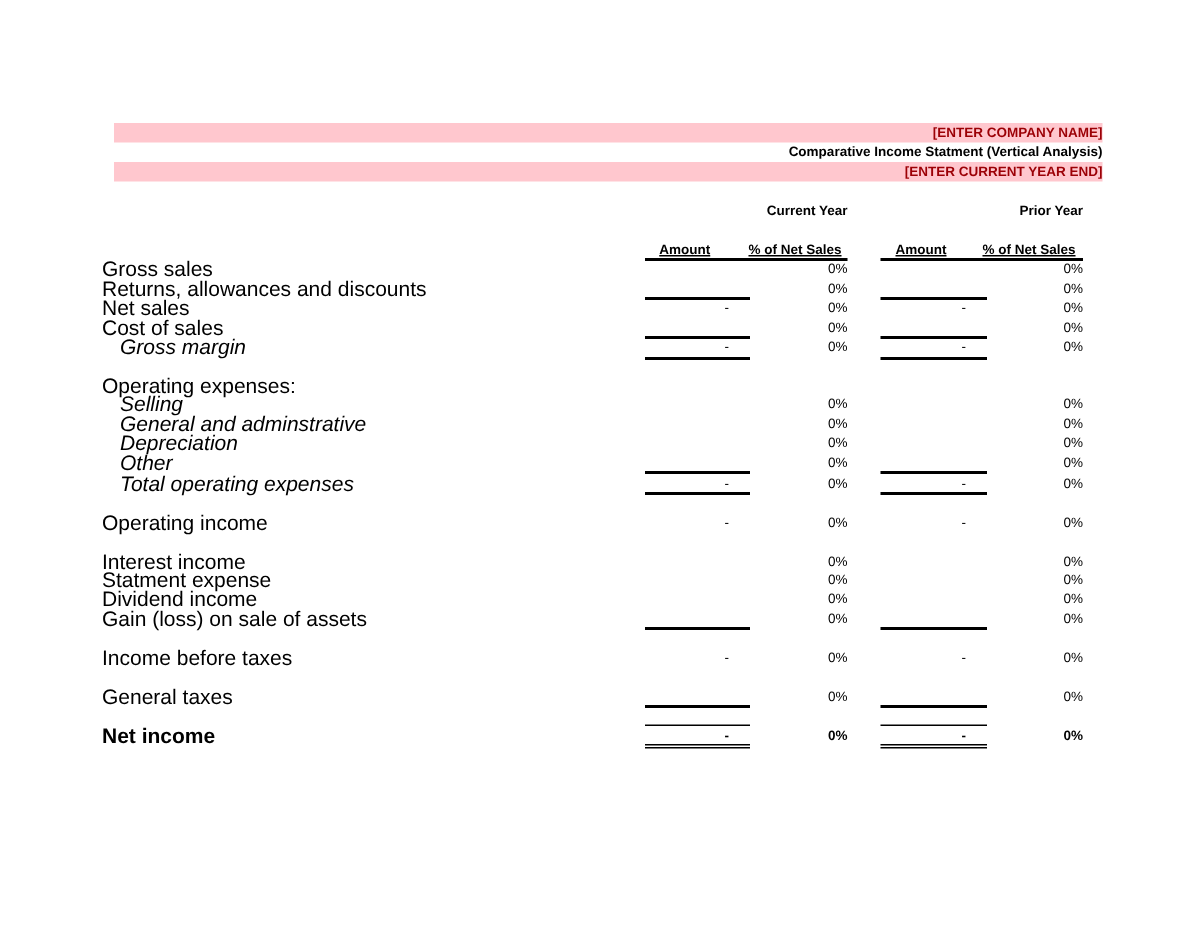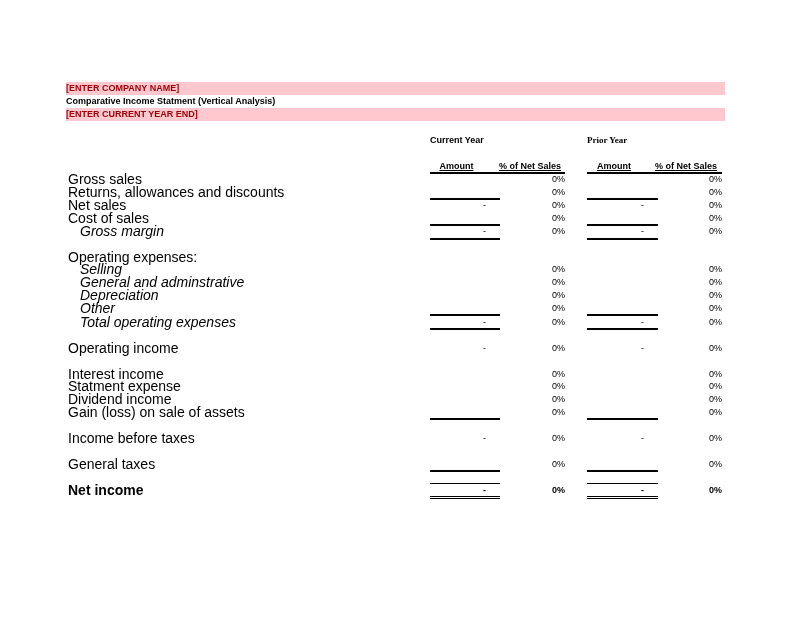--- a/index.html
+++ b/index.html
@@ -1,22 +1,22 @@
 <!DOCTYPE html>
 <html><head>
 <meta charset="utf-8">
 <style>
   html, body { margin: 0; padding: 0; background: #ffffff; }
   body { width: 790px; height: 632px; position: relative; overflow: hidden;
          font-family: "Liberation Sans", sans-serif; color: #000; }
-  .band { position: absolute; left: 66px; width: 659px; height: 13px; line-height: 13px;
-          text-align: left; font-size: 9px; font-weight: bold; }
+  .band { position: absolute; left: 76px; width: 659px; height: 13px; line-height: 13px;
+          text-align: right; font-size: 9px; font-weight: bold; }
   .pink { background: #ffc7ce; color: #9c0006; }
   .title { color: #000; }
-  .grp-head { position: absolute; font-size: 9px; font-weight: bold; text-align: left; }
+  .grp-head { position: absolute; font-size: 9px; font-weight: bold; text-align: right; }
   .col-head { position: absolute; font-size: 9px; font-weight: bold; text-align: center; text-decoration: underline; }
   .group-underline { position: absolute; height: 2px; background: #000; }
   .row { position: absolute; left: 0; width: 790px; height: 13px; }
   .label { position: absolute; left: 68px; top: 0; font-size: 14px; line-height: 13px; white-space: nowrap; }
   .label.indent { left: 80px; font-style: italic; }
   .label.bold { font-weight: bold; }
   .cell { position: absolute; top: 0; font-size: 9px; line-height: 13px; text-align: right; }
   .cell.bold { font-weight: bold; }
   .amt-cy { left: 430px; width: 56px; }
   .pct-cy { left: 500px; width: 65px; }
@@ -28,21 +28,21 @@
   .py-line { left: 587px; width: 71px; }
 </style>
 </head>
 <body>
 
 <div class="band pink" style="top:82px;">[ENTER COMPANY NAME]</div>
 <div class="band title" style="top:95px;">Comparative Income Statment (Vertical Analysis)</div>
 <div class="band pink" style="top:108px;">[ENTER CURRENT YEAR END]</div>
 
 <div class="grp-head" style="left:430px; width:135px; top:135px;">Current Year</div>
-<div class="grp-head" style="left:587px; width:135px; top:135px;font-family:Liberation Serif, serif;">Prior Year</div>
+<div class="grp-head" style="left:587px; width:135px; top:135px;">Prior Year</div>
 
 <div class="col-head" style="left:430px; width:53px; top:161px;">Amount</div>
 <div class="col-head" style="left:495px; width:70px; top:161px;">% of Net Sales</div>
 <div class="col-head" style="left:587px; width:54px; top:161px;">Amount</div>
 <div class="col-head" style="left:650px; width:72px; top:161px;">% of Net Sales</div>
 <div class="group-underline" style="left:430px; width:135px; top:172px;"></div>
 <div class="group-underline" style="left:587px; width:135px; top:172px;"></div>
 
 <div class="row" style="top:173px;">
   <span class="label">Gross sales</span>

